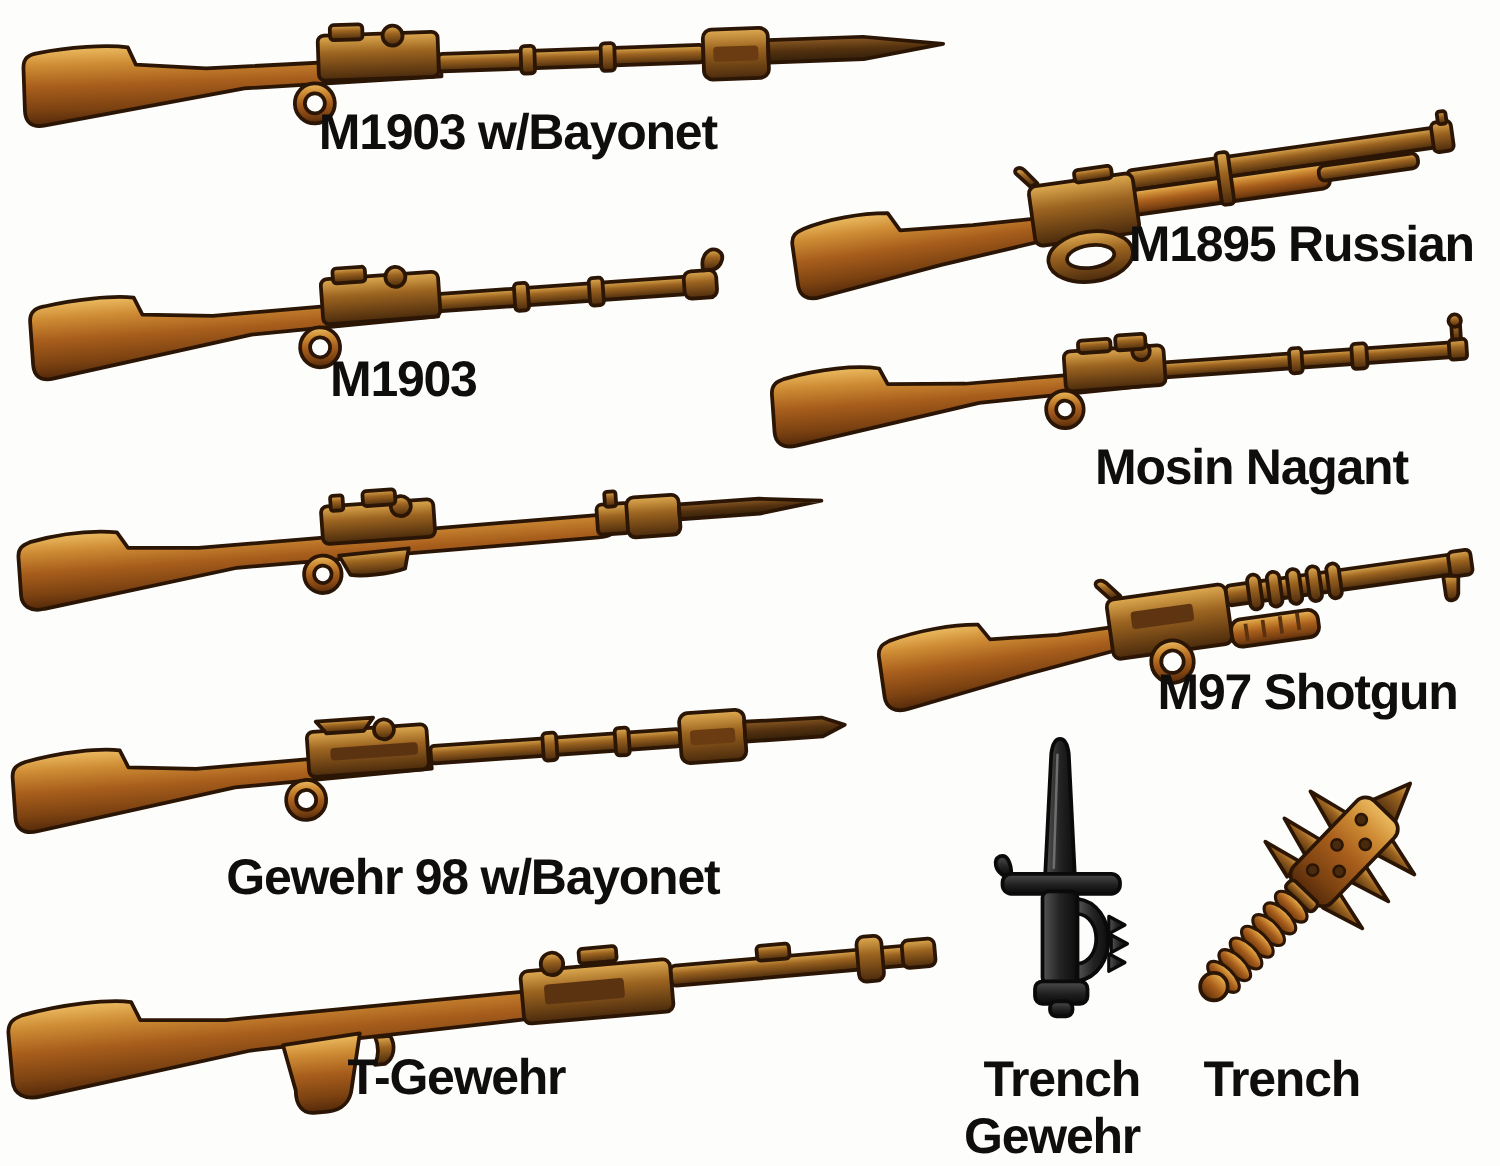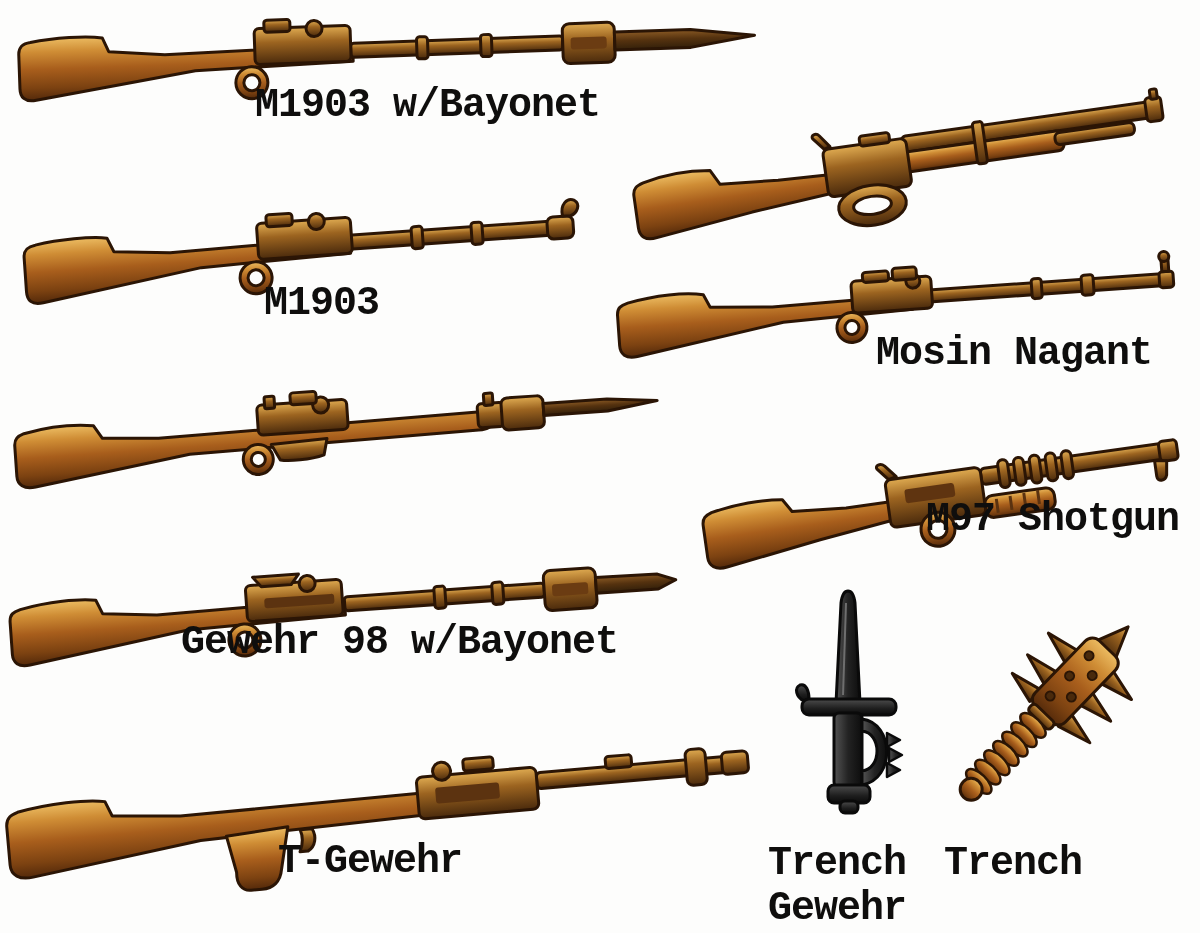--- a/index.html
+++ b/index.html
@@ -1,37 +1,37 @@
 <!DOCTYPE html>
 <html><head>
 <meta charset="utf-8">
 <style>
   html,body{margin:0;padding:0;background:#e9e9e9;}
   #canvas{
     position:relative;width:1200px;height:933px;overflow:hidden;
     background:#fdfdfc;
-    font-family:Liberation Mono, monospace;
+    font-family:Liberation Sans, sans-serif;
   }
   .weapon{position:absolute;z-index:1;}
   .weapon svg{display:block;overflow:visible;}
   .lbl{
     position:absolute;z-index:2;
     font-weight:700;font-size:40px;line-height:1.12;
     color:#0f0e0d;letter-spacing:-1px;white-space:nowrap;
   }
-  .lbl2{text-align:center;width:150px;}
+  .lbl2{text-align:right;width:150px;}
   .lbl2 span{display:block;}
   
   .lp1{left:255px;top:84px;}
   .lp2{left:903px;top:174px;}
   .lp3{left:264px;top:282px;}
-  .lp4{left:876px;top:332px;}
+  .lp4{left:876px;top:352px;}
   .lp5{left:204px;top:473px;}
-  .lp6{left:926px;top:498px;}
-  .lp7{left:181px;top:621px;}
+  .lp6{left:926px;top:532px;}
+  .lp7{left:181px;top:680px;}
   .lp8{left:278px;top:840px;}
   .lp9{left:762px;top:842px;}
   .lp10{left:938px;top:842px;}
   
   .wp1{left:15px;top:0px;}
   .wp2{left:626px;top:86px;}
   .wp3{left:20px;top:196px;}
   .wp4{left:612px;top:248px;}
   .wp5{left:8px;top:370px;}
   .wp6{left:695px;top:428px;}
@@ -108,20 +108,21 @@
         <path d="M200,52 L190,40 C188,36 194,34 197,38 L206,50 Z" fill="url(#gMetal)"></path>
         <rect x="198" y="52" width="84" height="48" rx="6" fill="url(#gMetal)"></rect>
         <rect x="236" y="44" width="30" height="10" rx="3" fill="url(#gMetal)"></rect>
         <rect x="524" y="46" width="16" height="24" rx="4" fill="url(#gMetal)"></rect>
         <rect x="530" y="38" width="7" height="10" rx="2" fill="url(#gMetal)"></rect>
         <ellipse cx="240" cy="114" rx="34" ry="20" fill="url(#gMetal)"></ellipse>
         <ellipse cx="240" cy="114" rx="19" ry="9" fill="#fdfdfc"></ellipse>
       </g>
     </svg>
   </div>
+  <div class="lbl lp2">M1895 Russian</div>
 
   <div class="weapon wp3">
     <svg width="580" height="100" viewBox="0 0 580 100">
       <g transform="rotate(-4 290 50)" stroke="#2b1505" stroke-width="3" stroke-linejoin="round">
         <path d="M16,30 C40,26 72,25 88,28 L94,42 L150,47 L330,44 L330,60 L180,64 L20,88 C8,90 4,84 4,76 L4,42 C4,34 8,31 16,30 Z" fill="url(#gWood)"></path>
         <rect x="330" y="42" width="200" height="14" rx="3" fill="url(#gMetal)"></rect>
         <rect x="392" y="38" width="11" height="22" rx="3" fill="url(#gMetal)"></rect>
         <rect x="452" y="38" width="11" height="22" rx="3" fill="url(#gMetal)"></rect>
         <rect x="238" y="24" width="94" height="36" rx="5" fill="url(#gMetal)"></rect>
         <circle cx="298" cy="26" r="8" fill="url(#gMetal)"></circle>

